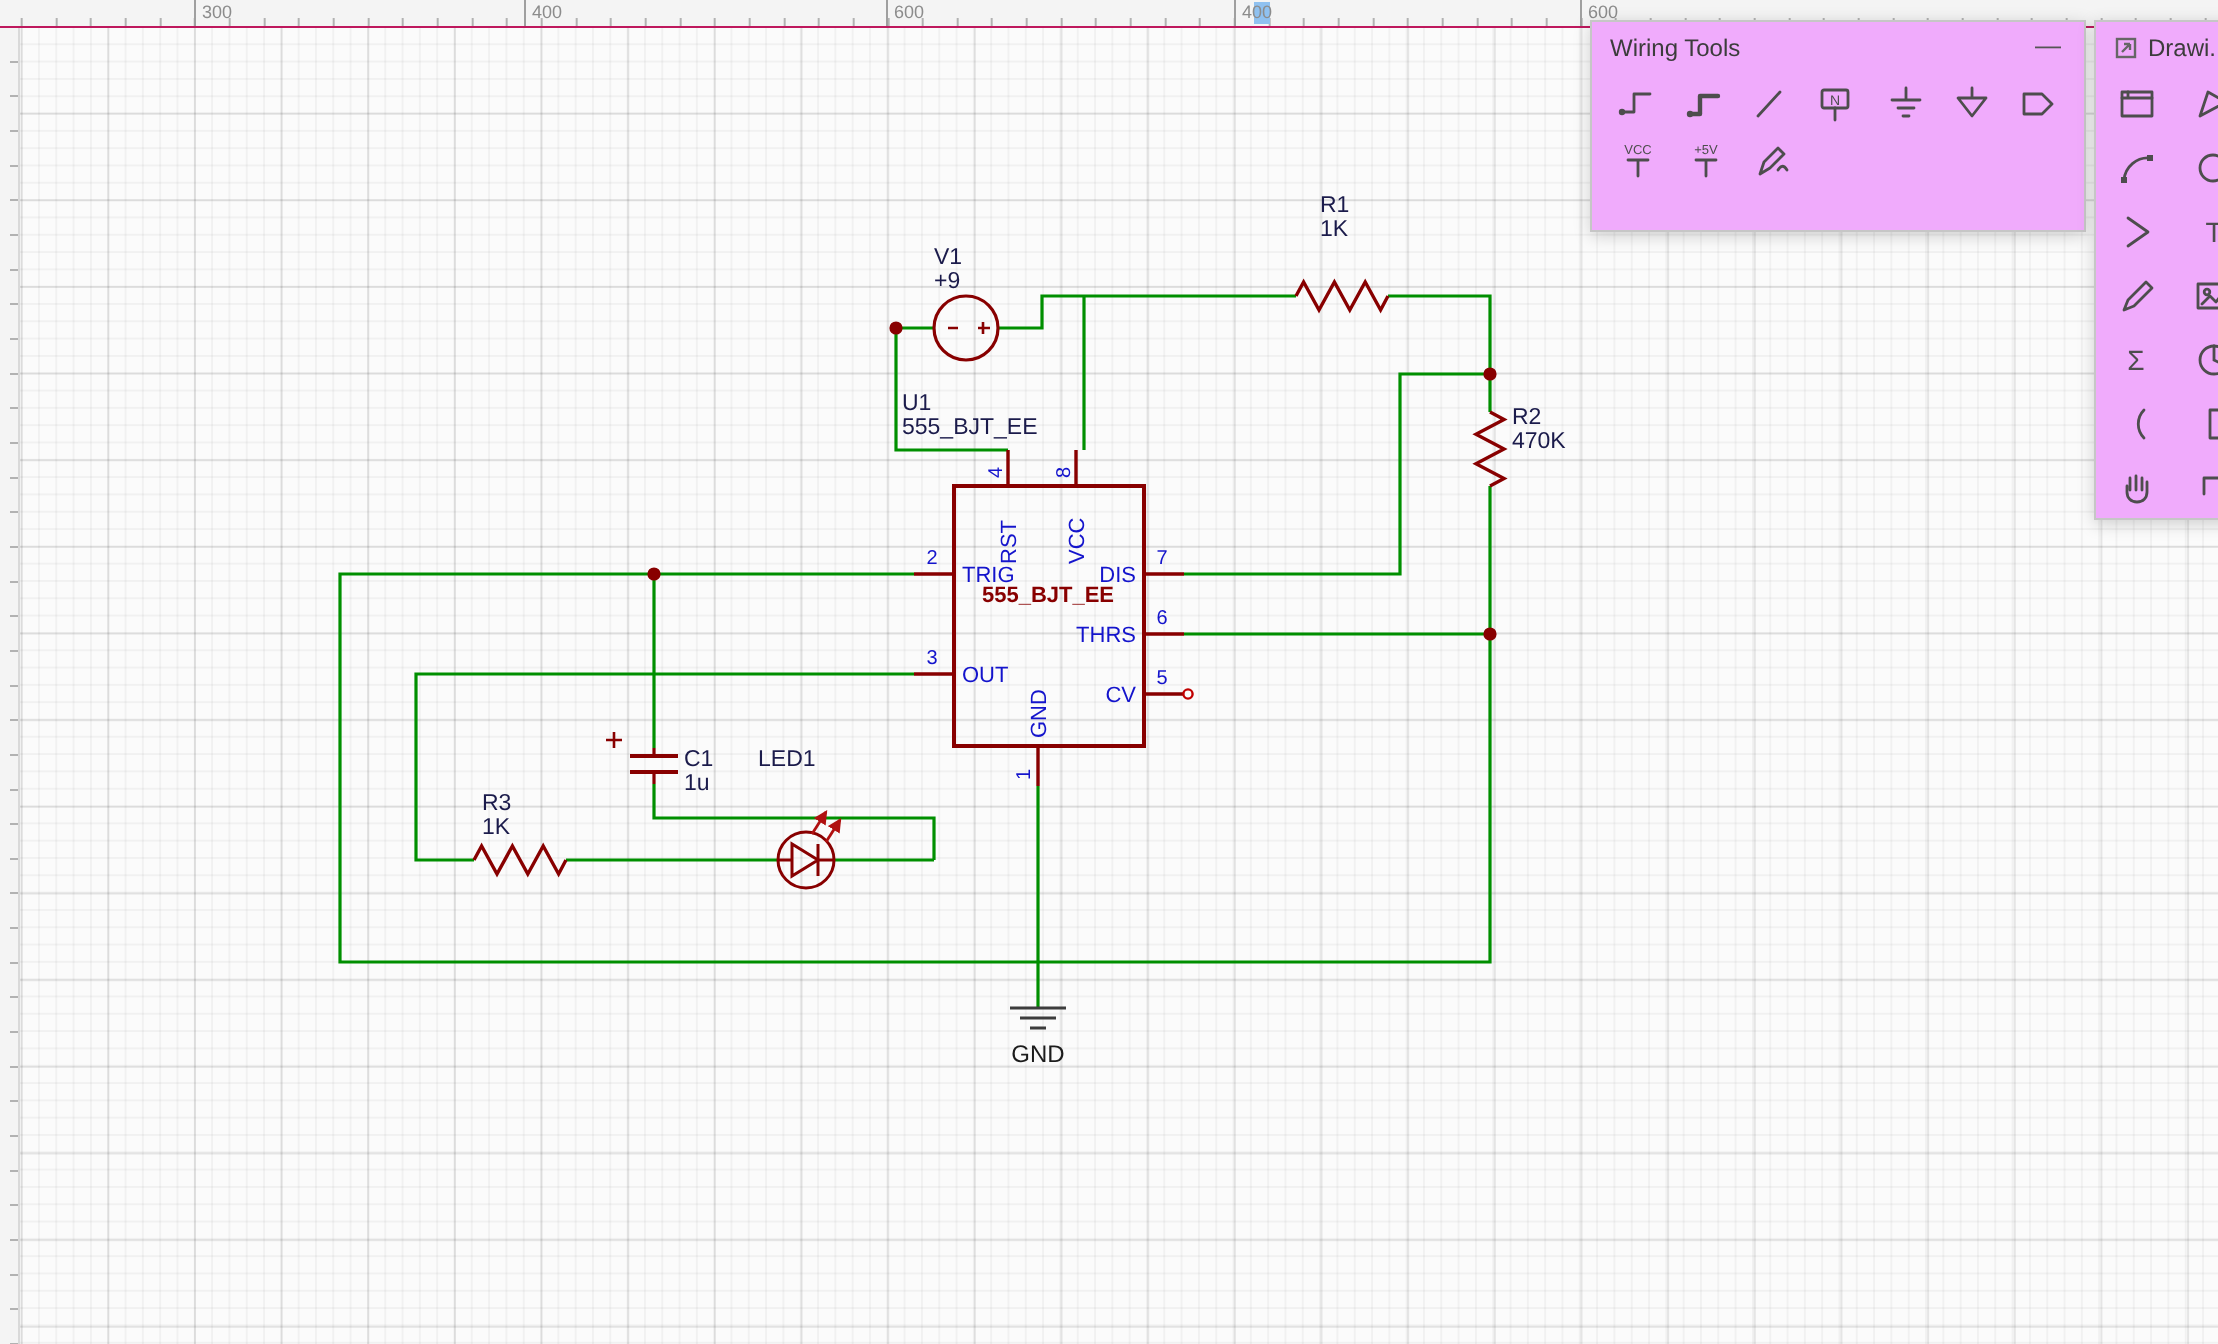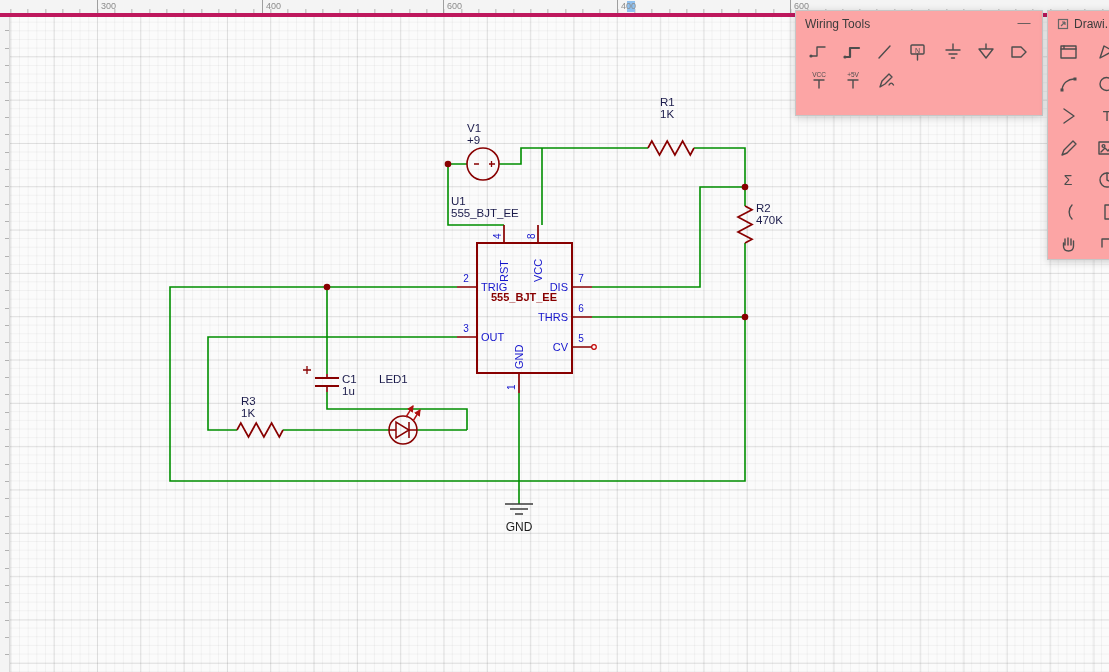--- a/index.html
+++ b/index.html
@@ -10,35 +10,35 @@
     background-color:#fbfbfb;
     background-image:
       linear-gradient(to right, rgba(0,0,0,.085) 1px, transparent 1px),
       linear-gradient(to bottom, rgba(0,0,0,.085) 1px, transparent 1px),
       linear-gradient(to right, rgba(0,0,0,.038) 1px, transparent 1px),
       linear-gradient(to bottom, rgba(0,0,0,.038) 1px, transparent 1px);
     background-size:43.33px 43.33px,43.33px 43.33px,8.665px 8.665px,8.665px 8.665px;
     background-position:10.35px 13px,0 13px,10.35px 13px,0 13px;}
   
   .ruler-top{position:absolute;left:0;top:0;width:100%;height:13px;background:#f4f4f4;
-             border-bottom:4px solid #be185d;z-index:6;}
+             border-bottom:1px solid #be185d;z-index:6;}
   .ruler-top::before{content:"";position:absolute;left:0;right:0;bottom:0;height:4px;
              background-image:repeating-linear-gradient(90deg,#b2b2b2 0 1px,transparent 1px 17.33px);
              background-position-x:10.35px;}
   .ruler-label{position:absolute;top:0;height:13px;line-height:12px;font-size:9px;color:#8c8c8c;
              padding-left:3px;border-left:1px solid #9f9f9f;z-index:2;}
   .ruler-marker{position:absolute;top:1px;width:8px;height:11px;background:#8fc1f0;z-index:1;}
   .ruler-left{position:absolute;left:0;top:13px;width:9px;height:659px;background:#f4f4f4;
              border-right:1px solid #d9d9d9;z-index:5;}
   .ruler-left::before{content:"";position:absolute;top:0;bottom:0;right:0;width:4px;
              background-image:repeating-linear-gradient(180deg,#b2b2b2 0 1px,transparent 1px 17.33px);}
   
   .schem{position:absolute;inset:0;z-index:2;}
   
-  .panel{position:absolute;background:#fca5a5;border:1px solid #c6c6c6;
+  .panel{position:absolute;background:#f0abfc;border:1px solid #c6c6c6;
          box-shadow:0 2px 8px rgba(0,0,0,.18);z-index:10;}
   .panel-header{display:flex;align-items:center;height:25px;padding:0 9px;font-size:12px;
          color:#3c3c3c;user-select:none;}
   .panel-title{flex:1;white-space:nowrap;overflow:hidden;}
   .min-btn{width:18px;height:18px;line-height:16px;text-align:center;color:#555;cursor:pointer;
          font-size:13px;}
   .tool-row{display:flex;gap:9px;padding:0 10px;margin-top:3px;}
   .icon-btn{width:25px;height:25px;display:flex;align-items:center;justify-content:center;
          cursor:pointer;border-radius:2px;}
   .icon-btn svg{stroke:#4d4d4d;fill:none;stroke-width:1.4;stroke-linecap:round;stroke-linejoin:round;}

